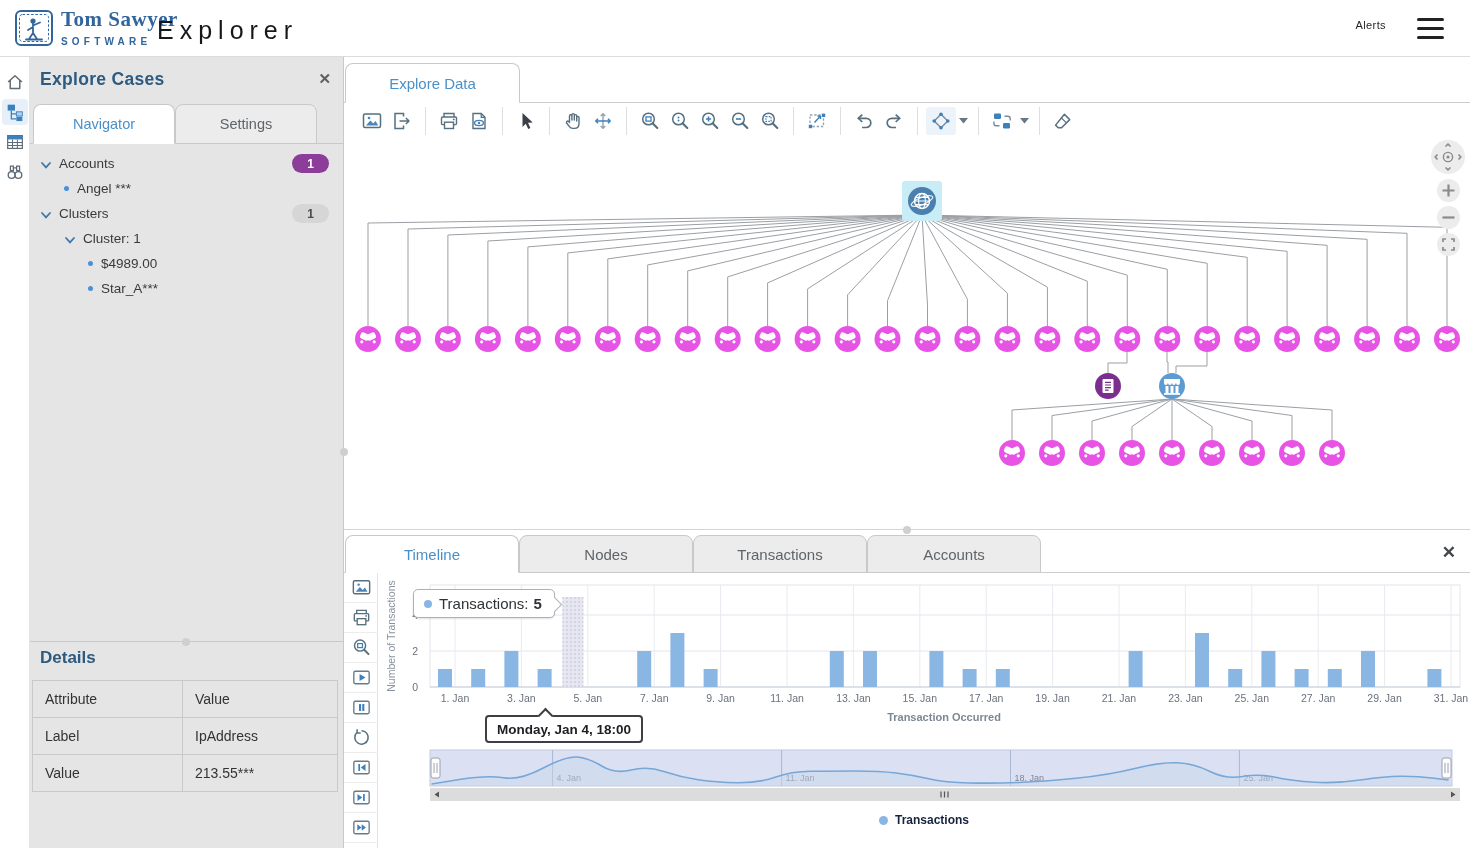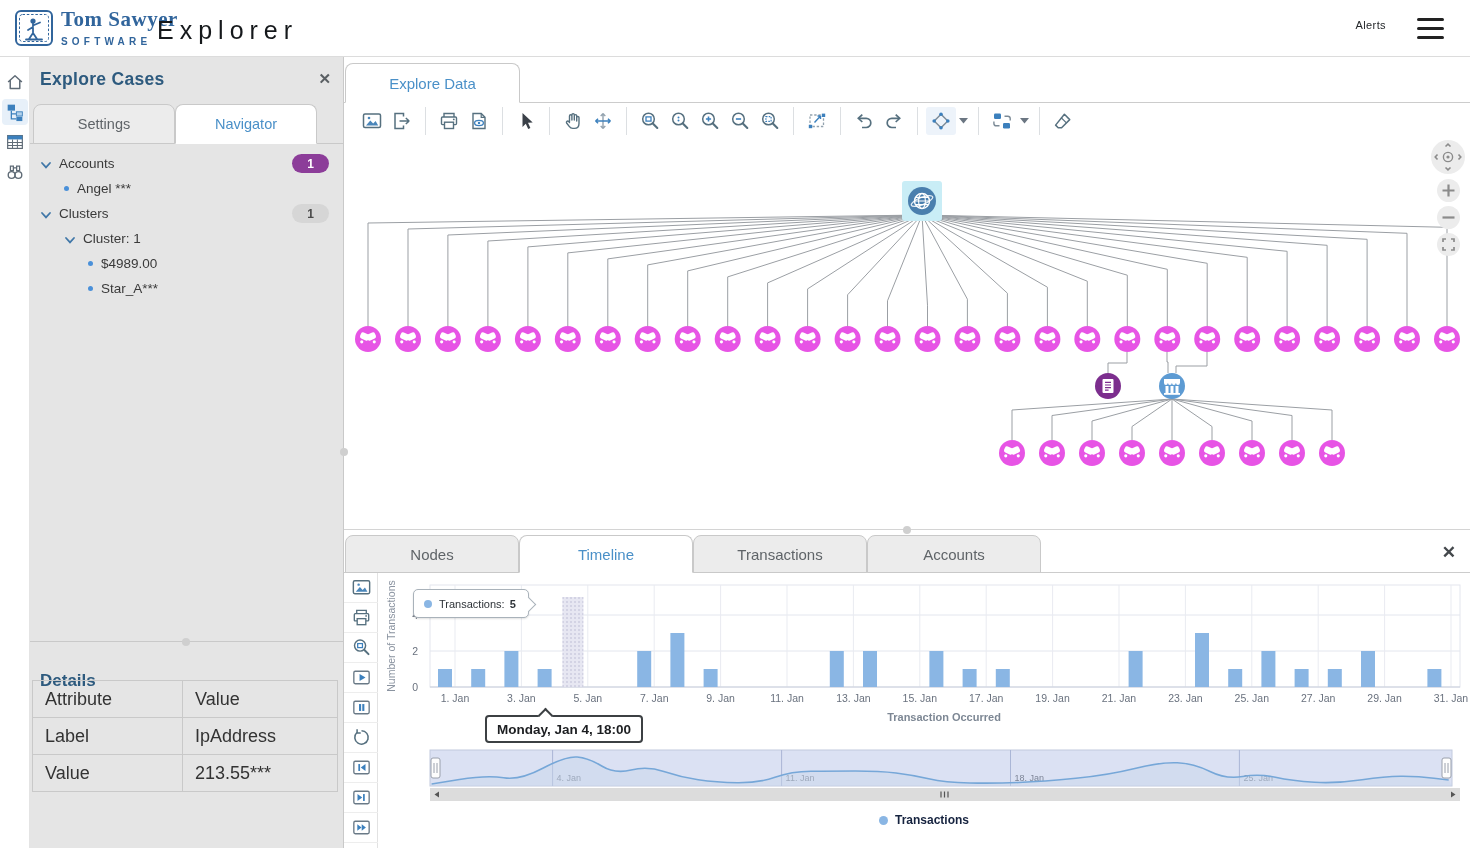--- a/index.html
+++ b/index.html
@@ -37,22 +37,22 @@
   .chev { width:12px; height:12px; flex:0 0 12px; margin-right:7px; position:relative; }
   .chev svg { position:absolute; left:0; top:1px; }
   .bullet { width:5px; height:5px; border-radius:50%; background:#4a90d9; flex:0 0 5px; margin-right:8px; }
   .badge { position:absolute; right:14px; top:3px; min-width:37px; height:19px; border-radius:10px;
     display:flex; align-items:center; justify-content:center; font-size:12px; font-weight:bold; }
   .badge.purple { background:#8c3d99; color:#fff; }
   .badge.gray { background:#d6d6d6; color:#4a4a4a; }
   
   #cases-divider { position:absolute; left:0; top:584px; width:100%; height:1px; background:#c9c9c9; }
   .grip-dot { position:absolute; width:8px; height:8px; border-radius:50%; background:#cfcfcf; z-index:25; }
-  #details-title { position:absolute; left:10px; top:591px; font-size:17px; font-weight:600; color:#2d5a7e;margin-top:23px; }
-  #details-table { position:absolute; left:2px; top:623px; width:306px; border-collapse:collapse; font-size:18px; color:#333; }
+  #details-title { position:absolute; left:10px; top:591px; font-size:17px; font-weight:600; color:#2d5a7e; }
+  #details-table { position:absolute; left:2px; top:623px; width:306px; border-collapse:collapse; font-size:14px; color:#333; }
   #details-table td { border:1px solid #c9c9c9; height:37px; padding:0 12px; }
   #details-table td:first-child { width:150px; }
   
   #workspace { position:absolute; left:344px; top:57px; width:1126px; height:791px; background:#fff; }
   #ws-tabrow { position:absolute; left:0; top:3px; width:100%; height:43px; display:flex; align-items:flex-end; padding-left:1px; }
   #ws-tabrow:after { content:""; position:absolute; left:0; right:0; bottom:0; height:1px; background:#cccccc; }
   .ws-tab { width:175px; font-size:15px; }
   
   #toolbar { position:absolute; left:0; top:46px; width:100%; height:35px; display:flex; align-items:center; padding-left:8px; }
   .tb-group { display:flex; align-items:center; height:30px; padding:0 5px; }
@@ -73,21 +73,21 @@
   #bp-tabrow:after { content:""; position:absolute; left:0; right:0; bottom:0; height:1px; background:#cccccc; }
   .bp-tab { width:174px; height:38px; font-size:15px; }
   #bp-close { position:absolute; right:14px; top:12px; font-size:17px; font-weight:bold; color:#44484c; cursor:pointer; }
   
   #player-rail { position:absolute; left:0; top:43px; width:34px; height:275px; border-right:1px solid #e2e2e2; }
   .pr-btn { width:34px; height:30px; display:flex; align-items:center; justify-content:center; border-bottom:1px solid #ededed; cursor:pointer; }
   
   #chart-region { position:absolute; left:34px; top:43px; width:1092px; height:275px; }
   #chart-svg { position:absolute; left:0; top:0; }
   #tip-series { position:absolute; left:35px; top:16px; height:29px; background:#fff; border:1px solid #a9b2ba; border-radius:5px;
-    box-shadow:0 1px 2px rgba(0,0,0,.12); display:flex; align-items:center; padding:0 12px 0 10px; font-size:11px; color:#2e3338; z-index:6; }
+    box-shadow:0 1px 2px rgba(0,0,0,.12); display:flex; align-items:center; padding:0 12px 0 10px; font-size:15px; color:#2e3338; z-index:6; }
   #tip-series .dot { width:8px; height:8px; border-radius:50%; background:#8ab6e4; margin-right:7px; }
   #tip-series b { margin-left:5px; }
   #tip-series:after { content:""; position:absolute; right:-6px; top:9px; width:10px; height:10px; background:#fff;
     border-top:1px solid #a9b2ba; border-right:1px solid #a9b2ba; transform:rotate(45deg); }
   #tip-date { position:absolute; left:107px; top:128px; height:27px; background:#fff; border:2px solid #3c4043; border-radius:4px;
     display:flex; align-items:center; padding:12px 10px; font-size:13.5px; font-weight:bold; color:#1c1e21; z-index:6;margin-top:14px; }
   #tip-date:before { content:""; position:absolute; left:53px; top:-7px; width:9px; height:9px; background:#fff;
     border-top:2px solid #3c4043; border-left:2px solid #3c4043; transform:rotate(45deg); }
   
   #legend { position:absolute; left:0; width:100%; top:240px; display:flex; align-items:center; justify-content:center; gap:7px; }
@@ -148,22 +148,22 @@
       </svg>
     </div>
   </nav>
 
 <section id="cases">
   <div id="cases-head">
     <div id="cases-title">Explore Cases</div>
     <div class="panel-close">✕</div>
   </div>
   <div class="tabrow" id="cases-tabs">
+      <div class="tab cases-tab active">Navigator</div>
       <div class="tab cases-tab">Settings</div>
-      <div class="tab cases-tab active">Navigator</div>
     </div>
   <div id="tree">
       <div class="tree-row" style="padding-left:10px">
         <span class="chev">
           <svg width="12" height="12" viewBox="0 0 12 12">
             <path d="M2 4 L6 8.4 L10 4" fill="none" stroke="#4077a8" stroke-width="1.8" stroke-linecap="round"></path>
           </svg>
         </span>
         <span>Accounts</span>
         <span class="badge purple">1</span>
@@ -891,22 +891,22 @@
         <path d="M6 9 V6 H9 M14 6 H17 V9 M17 14 V17 H14 M9 17 H6 V14" fill="none" stroke="#8b8b8b" stroke-width="1.7"></path>
       </svg>
     </div>
   </div>
 
   <div id="main-divider"></div>
   <div class="grip-dot" style="left:559px; top:469px; position:absolute;"></div>
 
   <section id="bp">
     <div id="bp-tabrow">
+        <div class="tab bp-tab active">Timeline</div>
         <div class="tab bp-tab">Nodes</div>
-        <div class="tab bp-tab active">Timeline</div>
         <div class="tab bp-tab">Transactions</div>
         <div class="tab bp-tab">Accounts</div>
       </div>
     <div id="bp-close">✕</div>
     <div id="player-rail">
         <div class="pr-btn">
           <svg width="23" height="23" viewBox="0 0 24 24">
             <rect x="3.5" y="5" width="17" height="13.5" rx="1.5" fill="none" stroke="#56707f" stroke-width="1.5"></rect>
             <path d="M6 16.5 l4.3-5 2.9 3.1 2.4-2.6 2.6 4.5 z" fill="#4a86ba"></path>
             <circle cx="9" cy="9" r="1.3" fill="#4a86ba"></circle>

